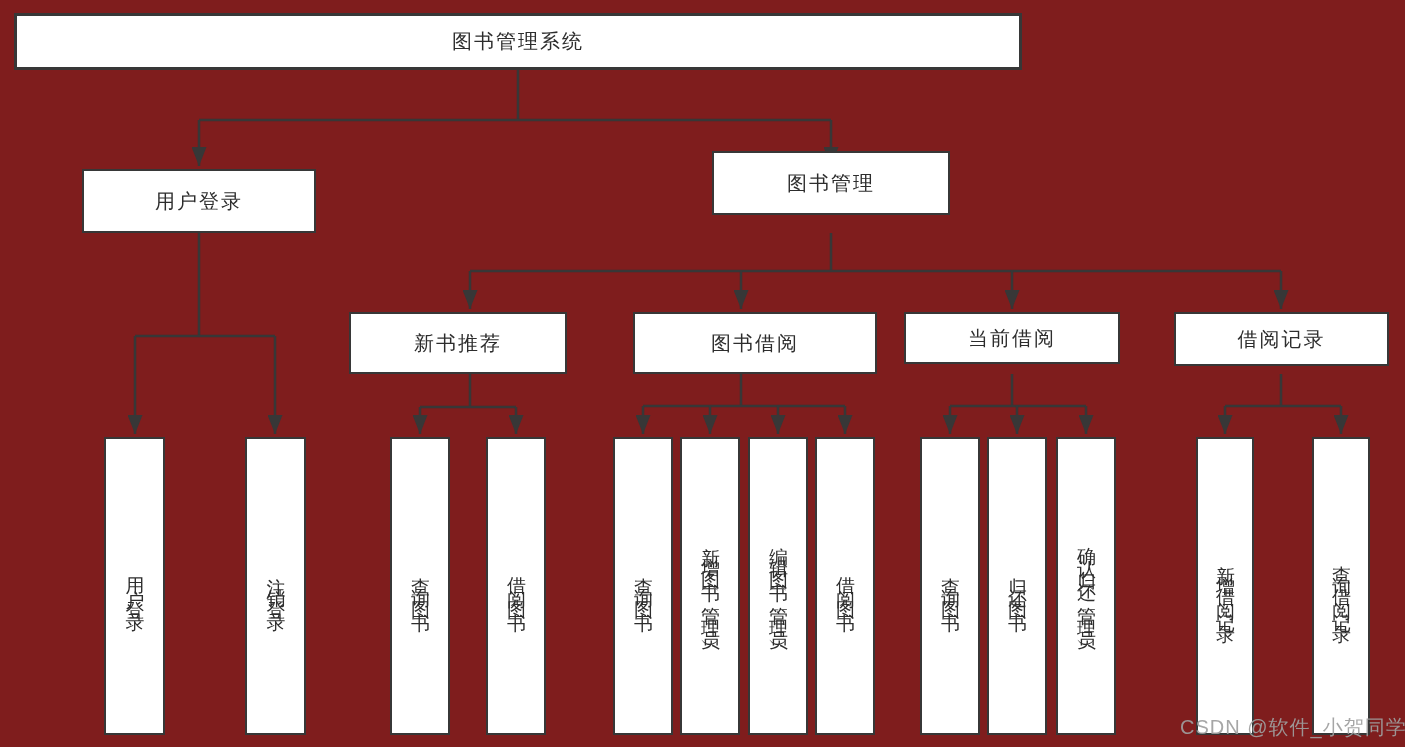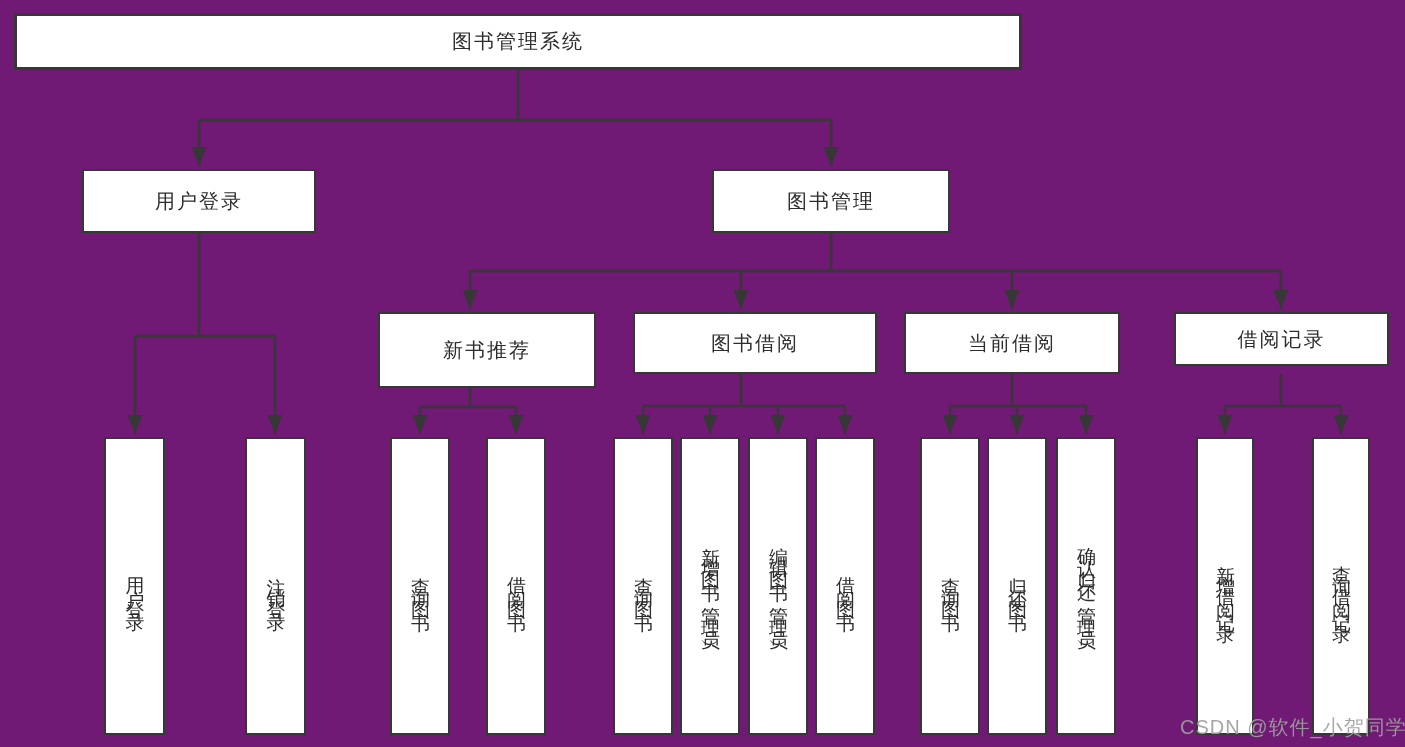--- a/index.html
+++ b/index.html
@@ -1,17 +1,17 @@
 <!DOCTYPE html>
 <html><head>
 <meta charset="utf-8">
 <style>
   html,body{margin:0;padding:0;background:#ffffff;}
   .stage{
-    position:relative;width:1405px;height:747px;background:#701a75;overflow:hidden;
+    position:relative;width:1405px;height:747px;background:#7f1d1d;overflow:hidden;
     font-family:"Liberation Sans", sans-serif;color:#2d2d2d;
   }
   .wires{position:absolute;left:0;top:0;z-index:1;}
   .box{
     position:absolute;box-sizing:border-box;background:#ffffff;
     border:2px solid #373737;display:flex;align-items:center;justify-content:center;
     z-index:2;
   }
   .box.root{border-width:3px;}
   .hlabel{font-size:20px;letter-spacing:2px;white-space:nowrap;}
@@ -86,31 +86,31 @@
     </g>
   </svg>
 
   <div class="box root" style="left:14px;top:13px;width:1008px;height:57px">
     <span class="hlabel">图书管理系统</span>
   </div>
 
   <div class="box" style="left:82px;top:169px;width:234px;height:64px">
     <span class="hlabel">用户登录</span>
   </div>
-  <div class="box" style="left:712px;top:169px;width:238px;height:64px">
+  <div class="box" style="left:712px;top:151px;width:238px;height:64px">
     <span class="hlabel">图书管理</span>
   </div>
 
-  <div class="box" style="left:378px;top:312px;width:218px;height:76px">
+  <div class="box" style="left:349px;top:312px;width:218px;height:62px">
     <span class="hlabel">新书推荐</span>
   </div>
   <div class="box" style="left:633px;top:312px;width:244px;height:62px">
     <span class="hlabel">图书借阅</span>
   </div>
-  <div class="box" style="left:904px;top:312px;width:216px;height:62px">
+  <div class="box" style="left:904px;top:312px;width:216px;height:52px">
     <span class="hlabel">当前借阅</span>
   </div>
   <div class="box" style="left:1174px;top:312px;width:215px;height:54px">
     <span class="hlabel">借阅记录</span>
   </div>
 
   <div class="box" style="left:104px;top:437px;width:61px;height:298px">
     <span class="vlabel">用户登录</span>
   </div>
   <div class="box" style="left:245px;top:437px;width:61px;height:298px">

